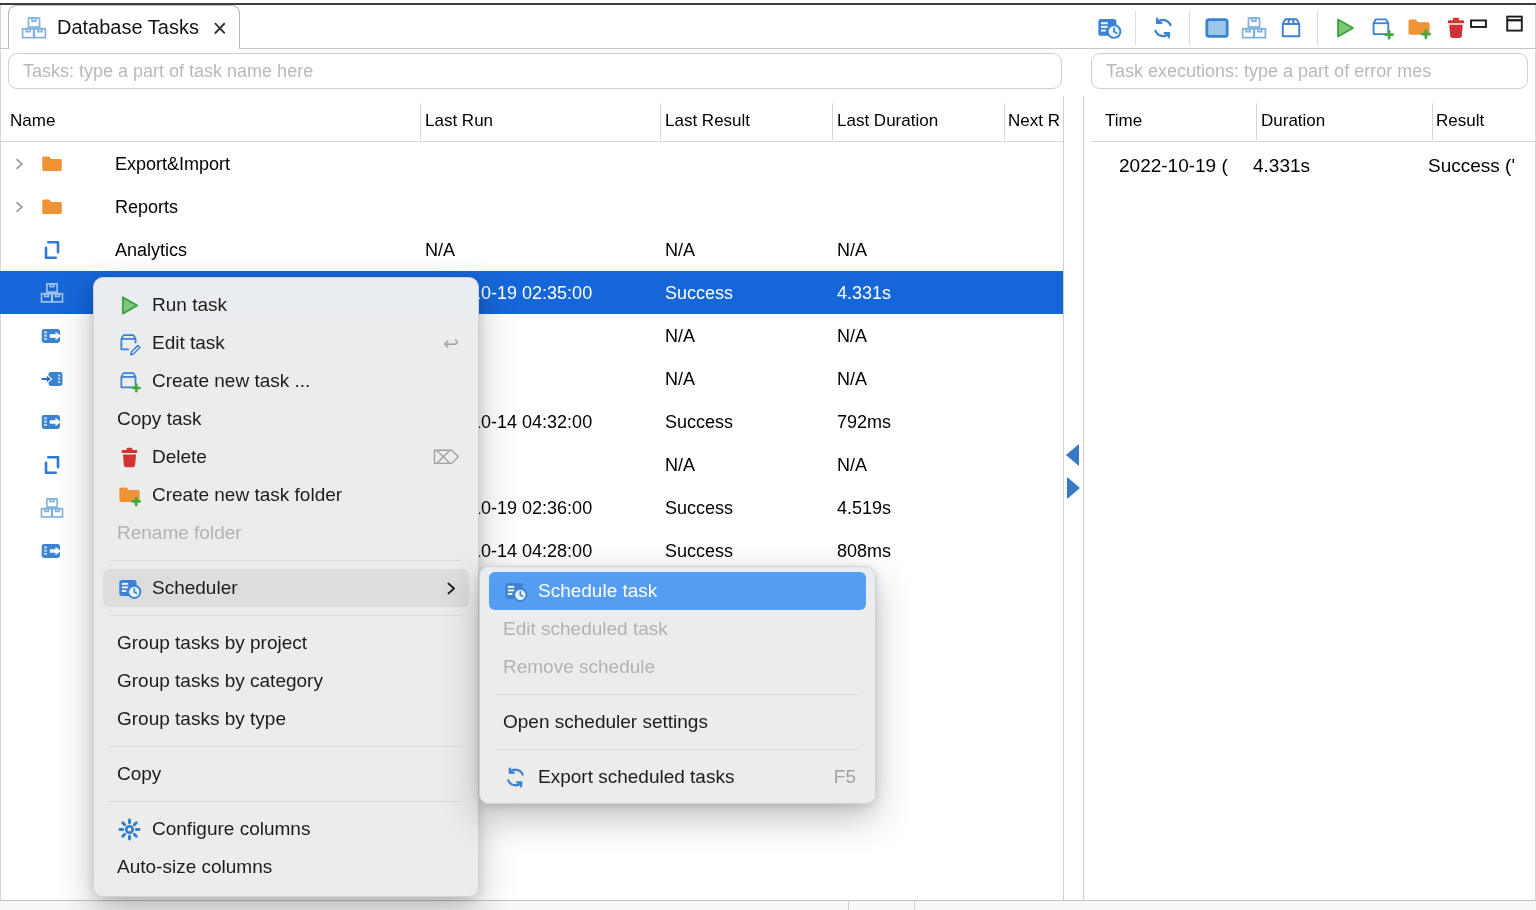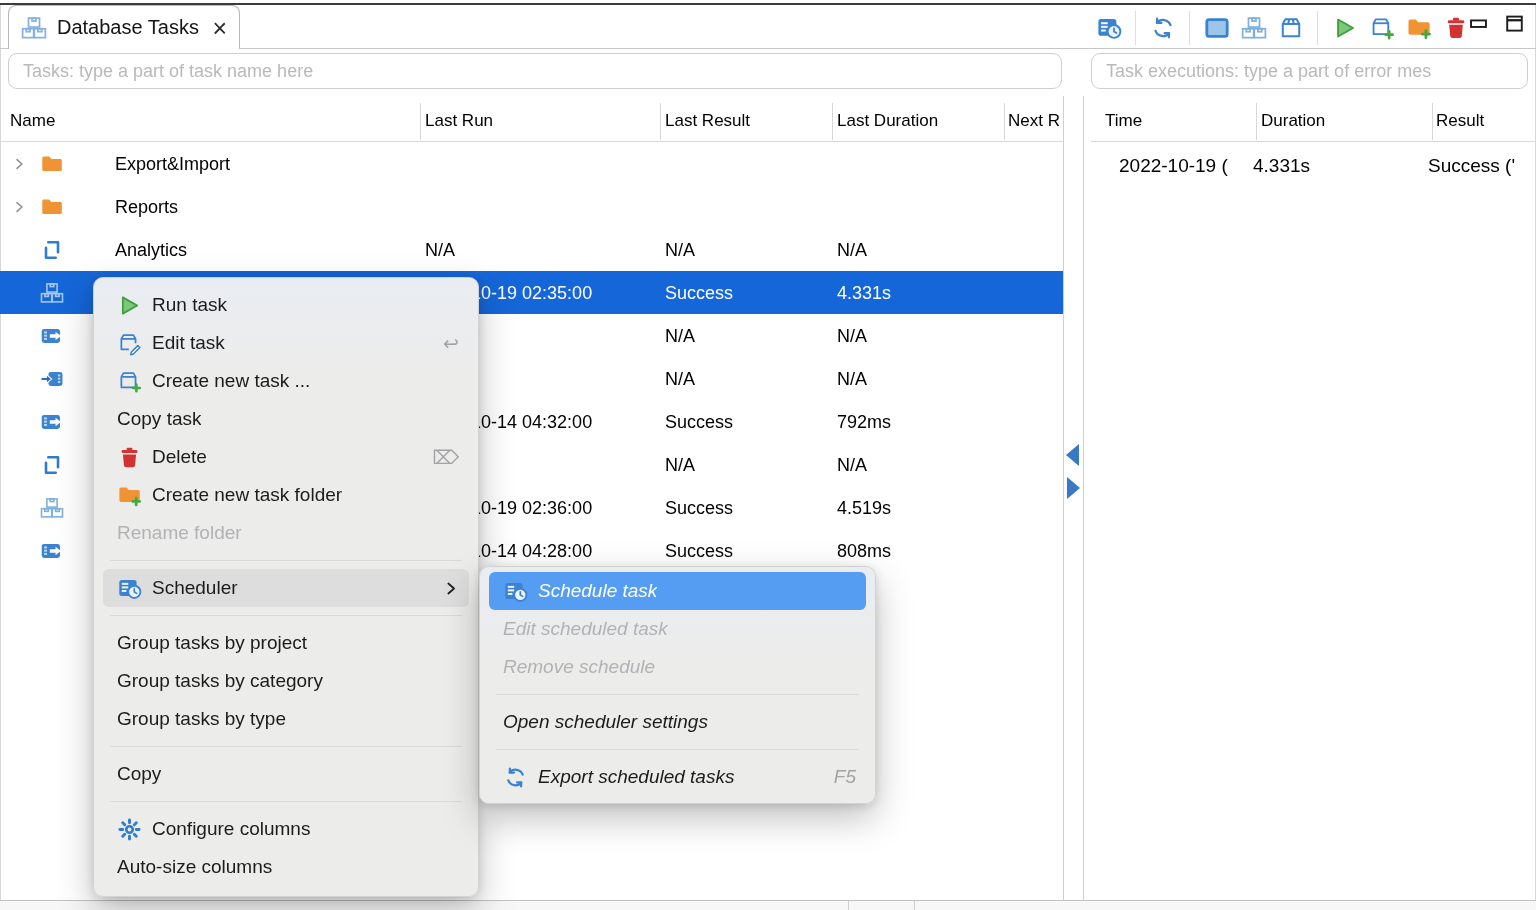--- a/index.html
+++ b/index.html
@@ -47,21 +47,21 @@
   .erow .cell{position:absolute;top:50%;transform:translateY(-50%);font-size:19px;color:#000;white-space:nowrap;}
   .vline{position:absolute;top:96px;height:804px;width:1px;background:#cfcfcf;}
   .sash-left{position:absolute;left:1066px;top:444px;width:0;height:0;
              border-top:11px solid transparent;border-bottom:11px solid transparent;border-right:13px solid #3779c5;}
   .sash-right{position:absolute;left:1067px;top:477px;width:0;height:0;
               border-top:11px solid transparent;border-bottom:11px solid transparent;border-left:13px solid #3779c5;}
   .menu{position:absolute;background:linear-gradient(180deg,#e9edf2,#ececeb 90px);
         border:1px solid #d2d2d2;border-radius:10px;box-sizing:border-box;
         box-shadow:0 14px 36px rgba(0,0,0,.25),0 2px 8px rgba(0,0,0,.12);}
   #ctxmenu{left:93px;top:277px;width:386px;padding:8px 0 10px;z-index:20;}
-  #submenu{left:479px;top:566px;width:397px;padding:5px 0 7px;z-index:21;font-style:italic;}
+  #submenu{left:479px;top:566px;width:397px;padding:5px 0 7px;z-index:21;}
   .mi{height:38px;display:flex;align-items:center;margin:0 9px;padding:0 10px 0 14px;border-radius:6px;
       font-size:19px;color:#1c1c1e;white-space:nowrap;}
   .mico{width:25px;height:25px;margin-right:10px;flex:0 0 auto;display:flex;align-items:center;}
   .mico svg{width:25px;height:25px;display:block;}
   .mi.disabled{color:#b2b2b6;}
   .mi.hilite{background:#dddddd;}
   .mi.selected{background:#559df2;color:#fff;}
   .mlabel{overflow:hidden;text-align:right;}
   .mshort{margin-left:auto;color:#a3a3a5;font-size:19px;}
   .marrow{margin-left:auto;display:flex;align-items:center;}

